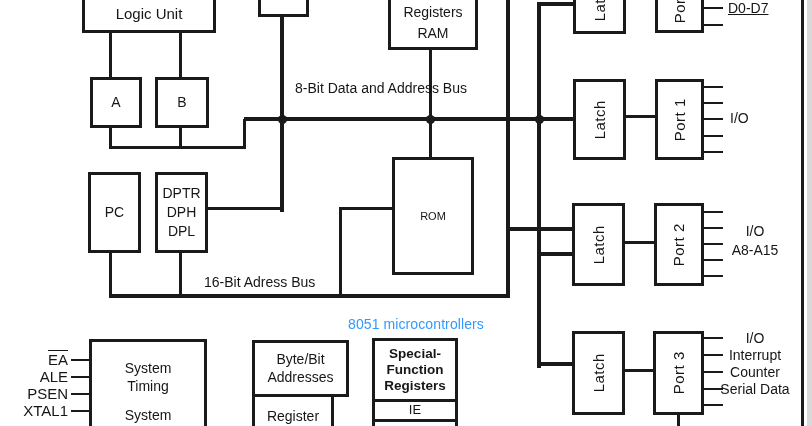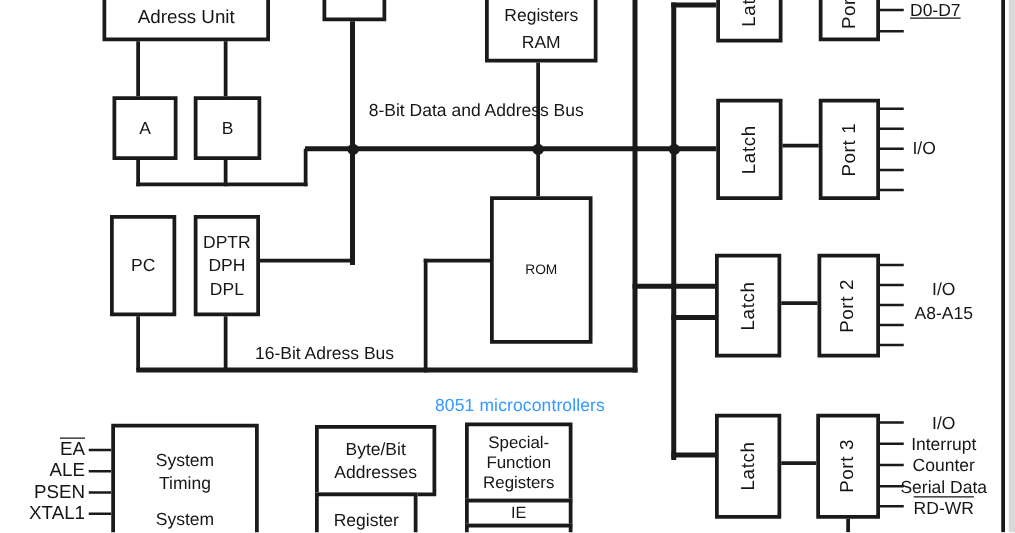--- a/index.html
+++ b/index.html
@@ -57,21 +57,21 @@
   <div class="vl" style="left:677px;top:413px;width:3px;height:13px;"></div>
 
   <div class="vl" style="left:801px;top:0px;width:3px;height:426px;"></div>
   <div class="vl" style="left:807px;top:0px;width:5px;height:426px;background:#d9d9d9;"></div>
 
   <div class="dot" style="left:278px;top:115px;"></div>
   <div class="dot" style="left:426px;top:115px;"></div>
   <div class="dot" style="left:535px;top:115px;"></div>
 
   <div class="box" style="left:82px;top:-26px;width:134px;height:59px;align-items:flex-end;padding-bottom:7px;font-size:15px;">
-    <span>Adress Unit</span>
+    <span>Logic Unit</span>
   </div>
   <div class="box" style="left:258px;top:-12px;width:51px;height:29px;"></div>
   <div class="box ml" style="left:388px;top:-32px;width:90px;height:82px;align-items:flex-end;padding-bottom:4px;line-height:1.45;">
     <span class="ml">Registers
 RAM</span>
   </div>
   <div class="box" style="left:90px;top:77px;width:52px;height:51px;">
     <span>A</span>
   </div>
   <div class="box" style="left:155px;top:77px;width:54px;height:51px;">
@@ -119,21 +119,21 @@
 Timing</span>
     <span style="position:absolute;top:64px;left:0;right:0;">System</span>
   </div>
   <div class="box" style="left:252px;top:340px;width:97px;height:57px;line-height:1.25;">
     <span class="ml">Byte/Bit
 Addresses</span>
   </div>
   <div class="box" style="left:252px;top:394px;width:82px;height:43px;align-items:flex-start;padding-top:10px;">
     <span>Register</span>
   </div>
-  <div class="box" style="left:372px;top:338px;width:86px;height:64px;font-size:13.5px;line-height:1.2;">
+  <div class="box" style="left:372px;top:338px;width:86px;height:64px;font-size:13.5px;line-height:1.2;font-weight:bold;">
     <span class="ml">Special-
 Function
 Registers</span>
   </div>
   <div class="box" style="left:372px;top:399px;width:86px;height:23px;font-size:13px;">
     <span>IE</span>
   </div>
   <div class="box" style="left:372px;top:419px;width:86px;height:25px;"></div>
 
   <div class="pin" style="left:703px;top:7px;width:20px;"></div>
@@ -168,21 +168,20 @@
 
   <div class="lbl" style="left:728px;top:0px;text-decoration:underline;">D0-D7</div>
   <div class="lbl" style="left:730px;top:110px;">I/O</div>
   <div class="lbl ml p3col" style="left:705px;top:222px;line-height:1.35;white-space:pre-line;">I/O
 A8-A15</div>
 
   <div class="lbl p3col" style="left:705px;top:330px;">I/O</div>
   <div class="lbl p3col" style="left:705px;top:347px;">Interrupt</div>
   <div class="lbl p3col" style="left:705px;top:364px;">Counter</div>
   <div class="lbl p3col" style="left:705px;top:381px;">Serial Data</div>
-  <div class="lbl p3col ov" style="left:705px;top:398px;">RD-WR</div>
 
   <div class="lbl ov" style="left:12px;top:351px;width:56px;text-align:right;font-size:15px;">EA</div>
   <div class="lbl" style="left:12px;top:368px;width:56px;text-align:right;font-size:15px;">ALE</div>
   <div class="lbl" style="left:12px;top:385px;width:56px;text-align:right;font-size:15px;">PSEN</div>
   <div class="lbl" style="left:12px;top:402px;width:56px;text-align:right;font-size:15px;">XTAL1</div>
 
   <div class="lbl caption" style="left:348px;top:316px;color:#3399ff;">8051 microcontrollers</div>
 
 </div>
 

